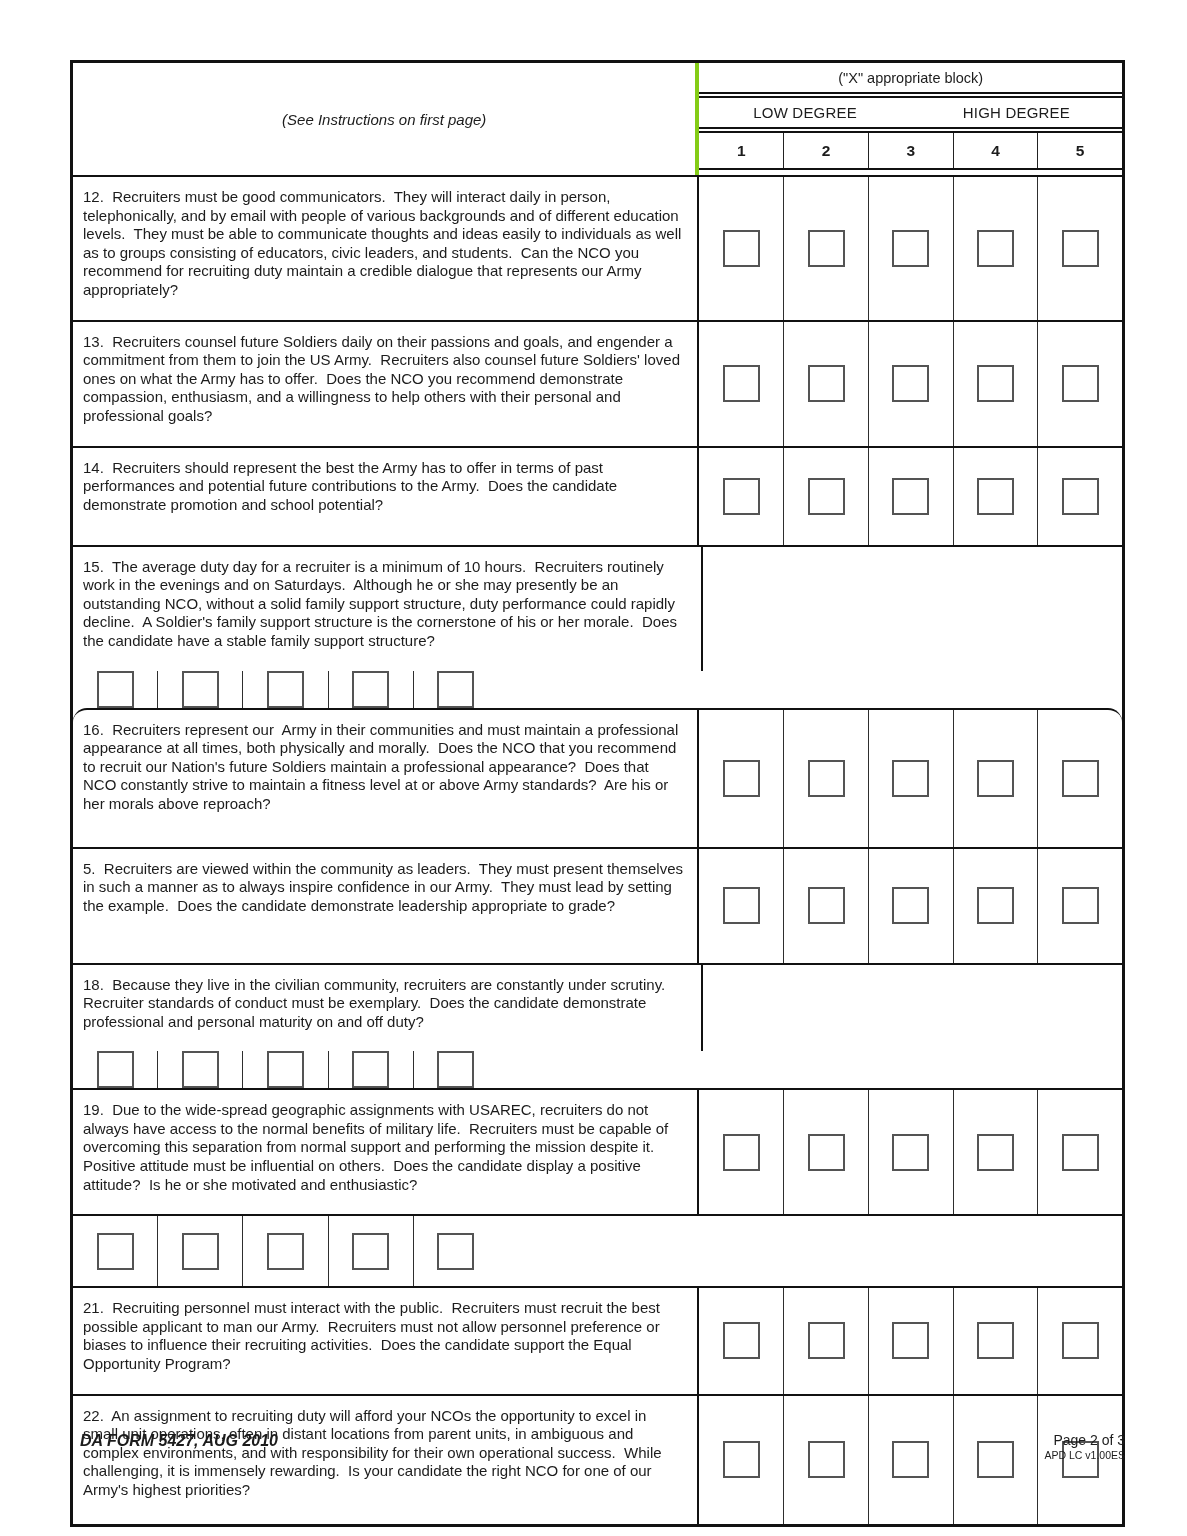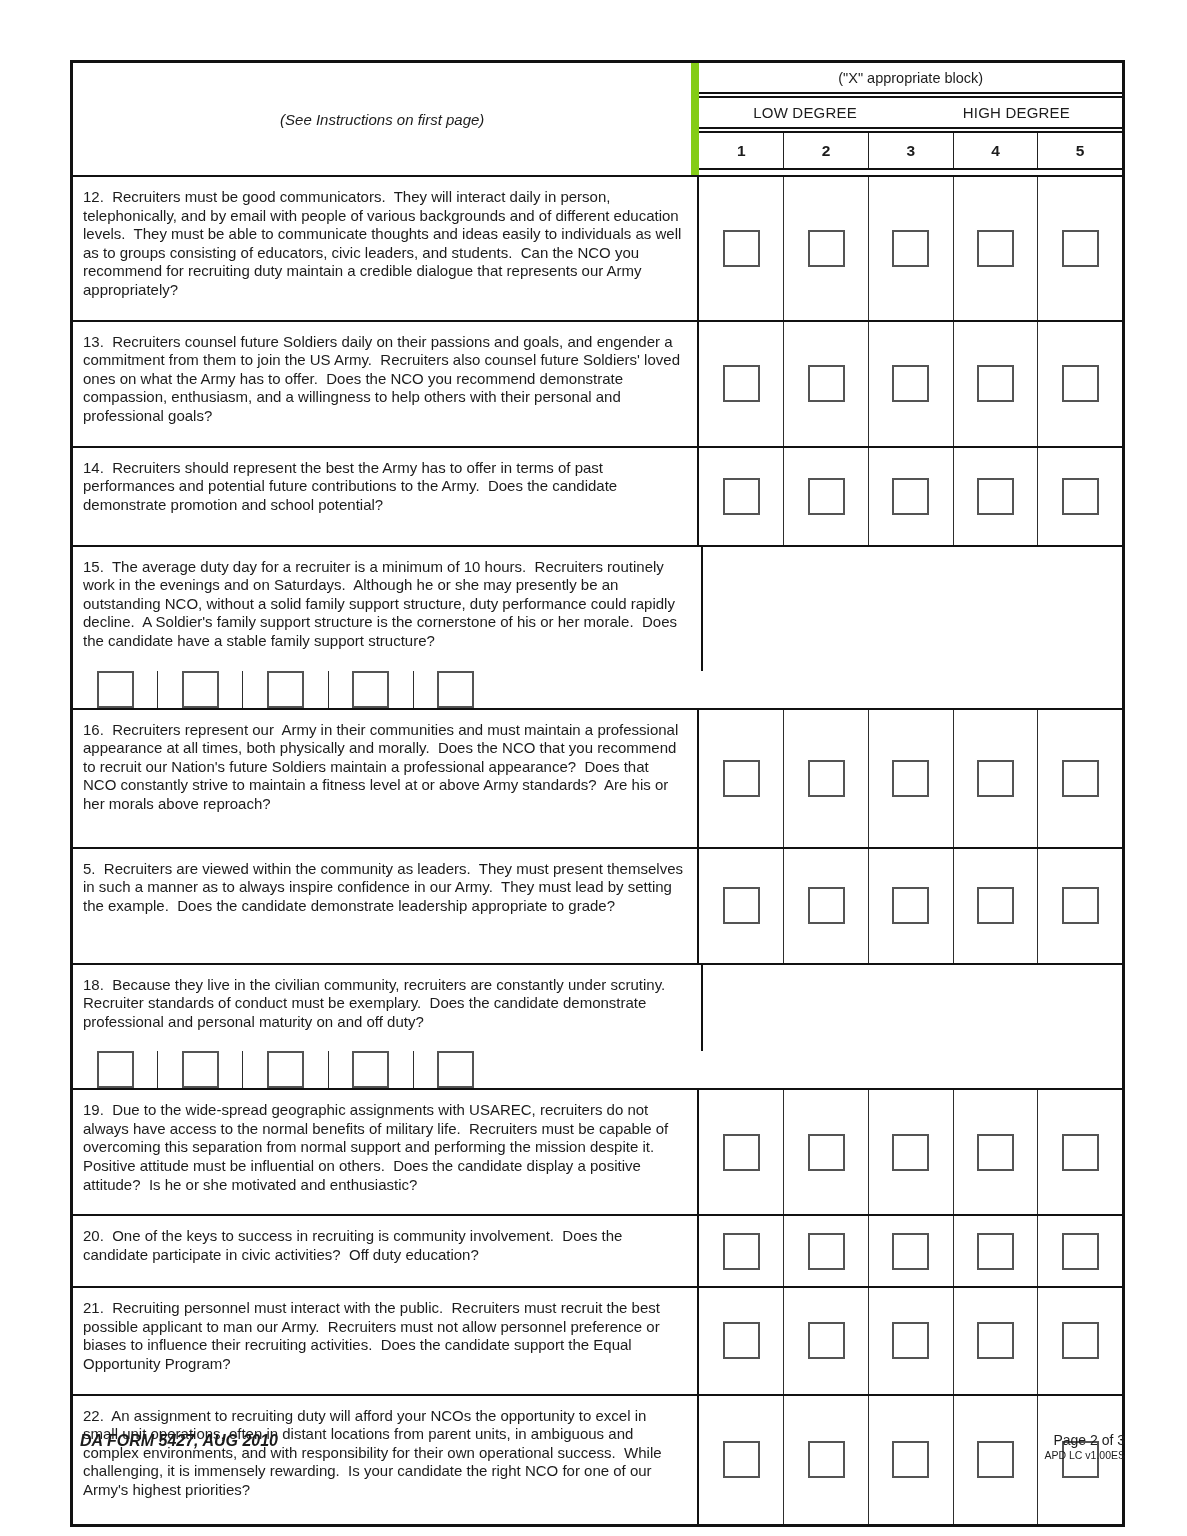--- a/index.html
+++ b/index.html
@@ -7,21 +7,21 @@
     position:relative; width:1187px; height:1536px; background:#ffffff;
     font-family:"Liberation Sans","DejaVu Sans",sans-serif; color:#1c1c1c;
   }
   .formtable {
     position:absolute; left:70px; top:60px; width:1055px;
     border:3px solid #111; box-sizing:border-box; background:#fff;
   }
   
   .hrow { display:flex; height:112px; box-sizing:border-box; }
   .hleft {
-    width:630px; box-sizing:border-box; border-right:8px solid #84cc16;
+    width:630px; box-sizing:border-box; border-right:4px solid #84cc16;
     display:flex; align-items:center; justify-content:center;
     font-style:italic; font-size:15px;
   }
   .hright { width:425px; box-sizing:border-box; display:flex; flex-direction:column; }
   .hbox-x {
     height:31px; box-sizing:border-box; border-bottom:2px solid #111;
     display:flex; align-items:center; justify-content:center; font-size:14.5px;
   }
   .hbox-degree {
     height:33px; box-sizing:border-box; margin-top:2px;
@@ -56,21 +56,21 @@
   }
   .rcell:first-child { border-left:none; }
   .checkbox {
     width:37px; height:37px; box-sizing:border-box;
     border:2px solid #545454; background:#fff;
   }
   #rows .qrow:nth-child(1)  { min-height:139px; }
   #rows .qrow:nth-child(2)  { min-height:112px; }
   #rows .qrow:nth-child(3)  { min-height:99px;  }
   #rows .qrow:nth-child(4)  { min-height:121px;flex-direction:column; }
-  #rows .qrow:nth-child(5)  { min-height:139px; }
+  #rows .qrow:nth-child(5)  { min-height:139px;border-radius:14px; }
   #rows .qrow:nth-child(6)  { min-height:116px; }
   #rows .qrow:nth-child(7)  { min-height:100px;flex-direction:column; }
   #rows .qrow:nth-child(8)  { min-height:115px; }
   #rows .qrow:nth-child(9)  { min-height:72px;  }
   #rows .qrow:nth-child(10) { min-height:105px; }
   #rows .qrow:nth-child(11) { min-height:130px; }
   
   .footer {
     position:absolute; left:70px; top:1432px; width:1055px;
     display:flex; justify-content:space-between; align-items:flex-start;
@@ -263,21 +263,20 @@
             </div>
       <div class="rcell">
               <div class="checkbox"></div>
             </div>
       <div class="rcell">
               <div class="checkbox"></div>
             </div>
     </div>
   </div>
         <div class="qrow">
-    <div class="qtext">20.  One of the keys to success in recruiting is community involvement.  Does the candidate participate in civic activities?  Off duty education?</div>
     <div class="rcells">
       <div class="rcell">
               <div class="checkbox"></div>
             </div>
       <div class="rcell">
               <div class="checkbox"></div>
             </div>
       <div class="rcell">
               <div class="checkbox"></div>
             </div>

